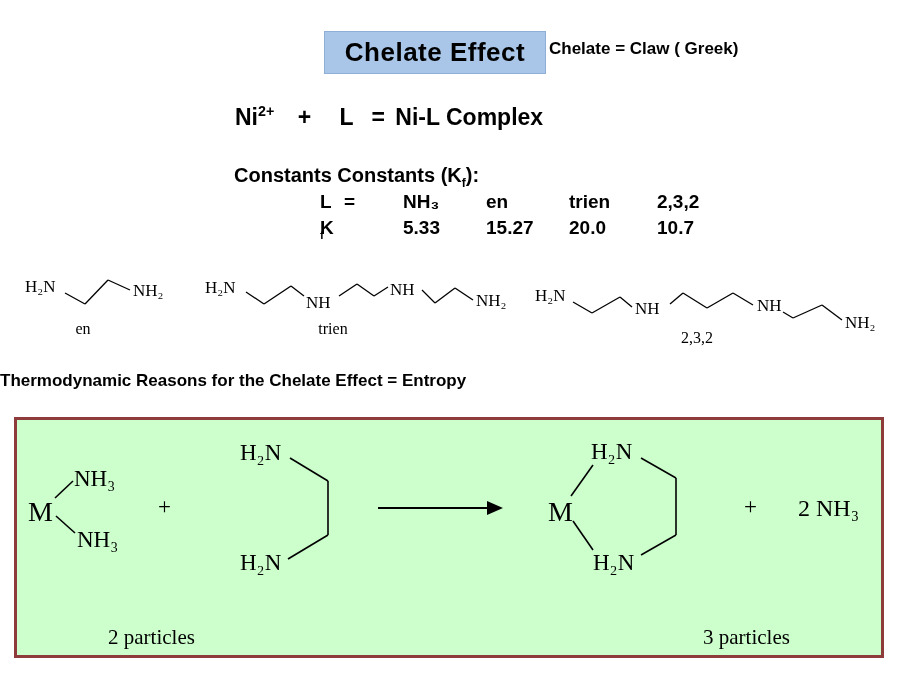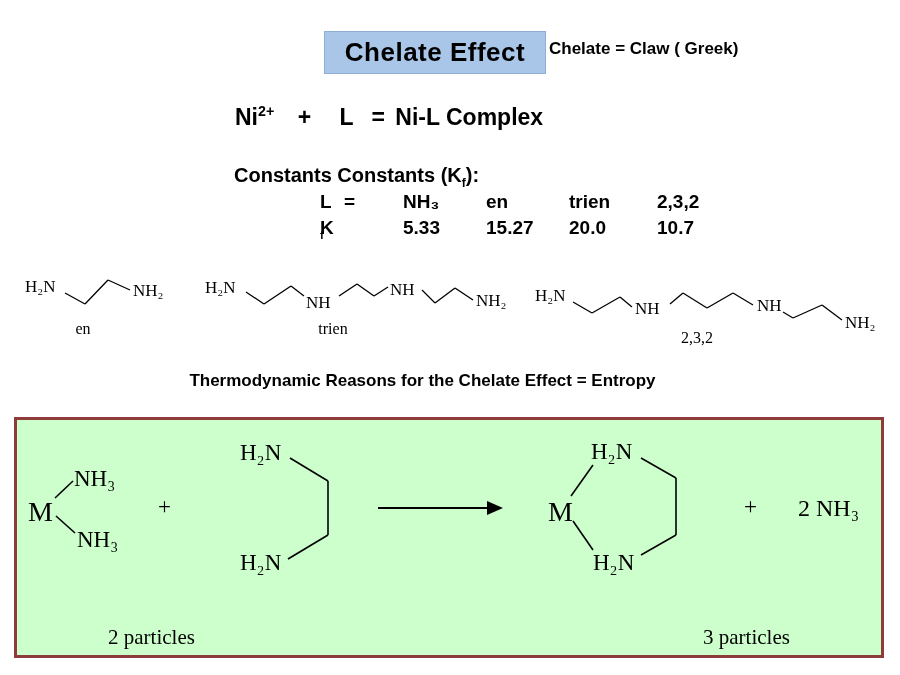--- a/index.html
+++ b/index.html
@@ -34,21 +34,21 @@
   .c-label { left:320px; } .c-eq { left:344px; }
   .c0 { left:403px; } .c1 { left:486px; } .c2 { left:569px; } .c3 { left:657px; }
 
   .struct-svg text {
     font-family:"Liberation Serif","DejaVu Serif",serif; font-size:17px; fill:#000;
   }
   .struct-svg text.lbl { font-size:16px; }
   .struct-svg line { stroke:#000; stroke-width:1.3; }
 
   .section-heading {
-    left:0; top:371px; width:845px; text-align:center;
+    left:0; top:371px; width:845px; 
     font-size:17px; font-weight:bold;
   }
 
   .green-box {
     left:14px; top:417px; width:870px; height:241px; box-sizing:border-box;
     background:var(--box-bg,#ccffcc);
     border:3px solid var(--box-border,#8e3b3b);
   }
   .rxn-svg { position:absolute; left:0; top:0; }
   .rxn-svg text { font-family:"Liberation Serif","DejaVu Serif",serif; fill:#000; }

